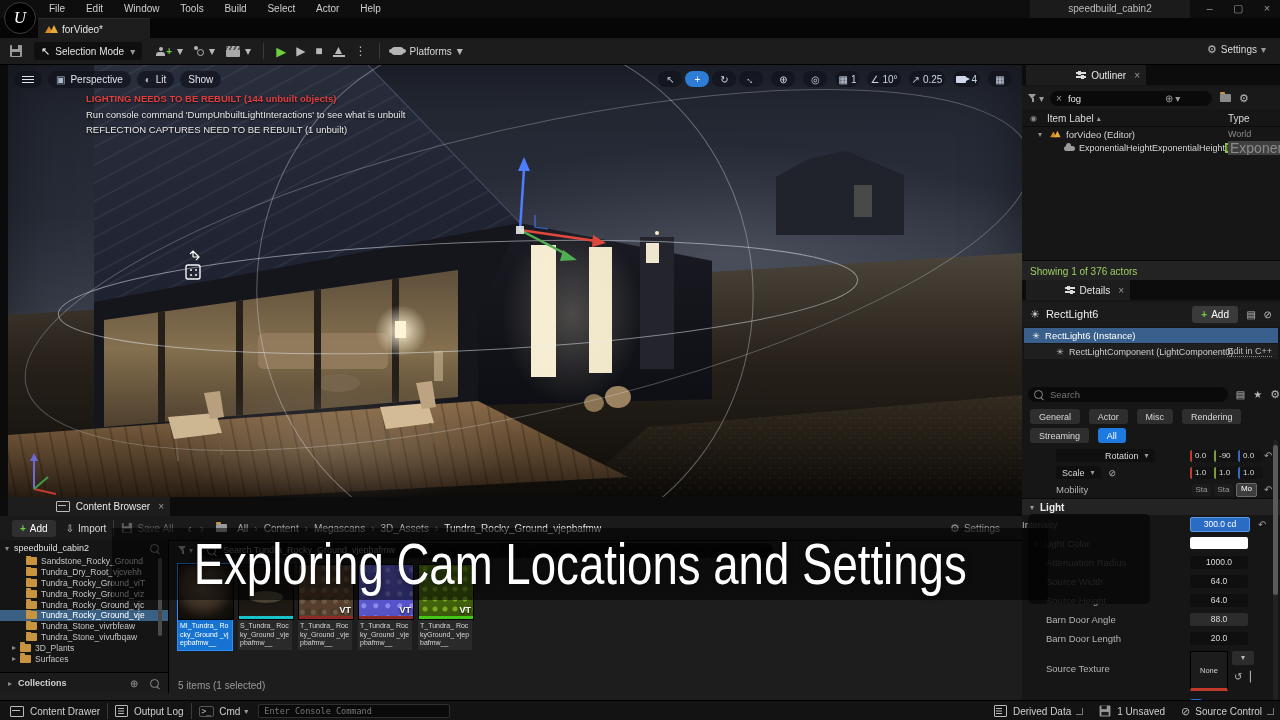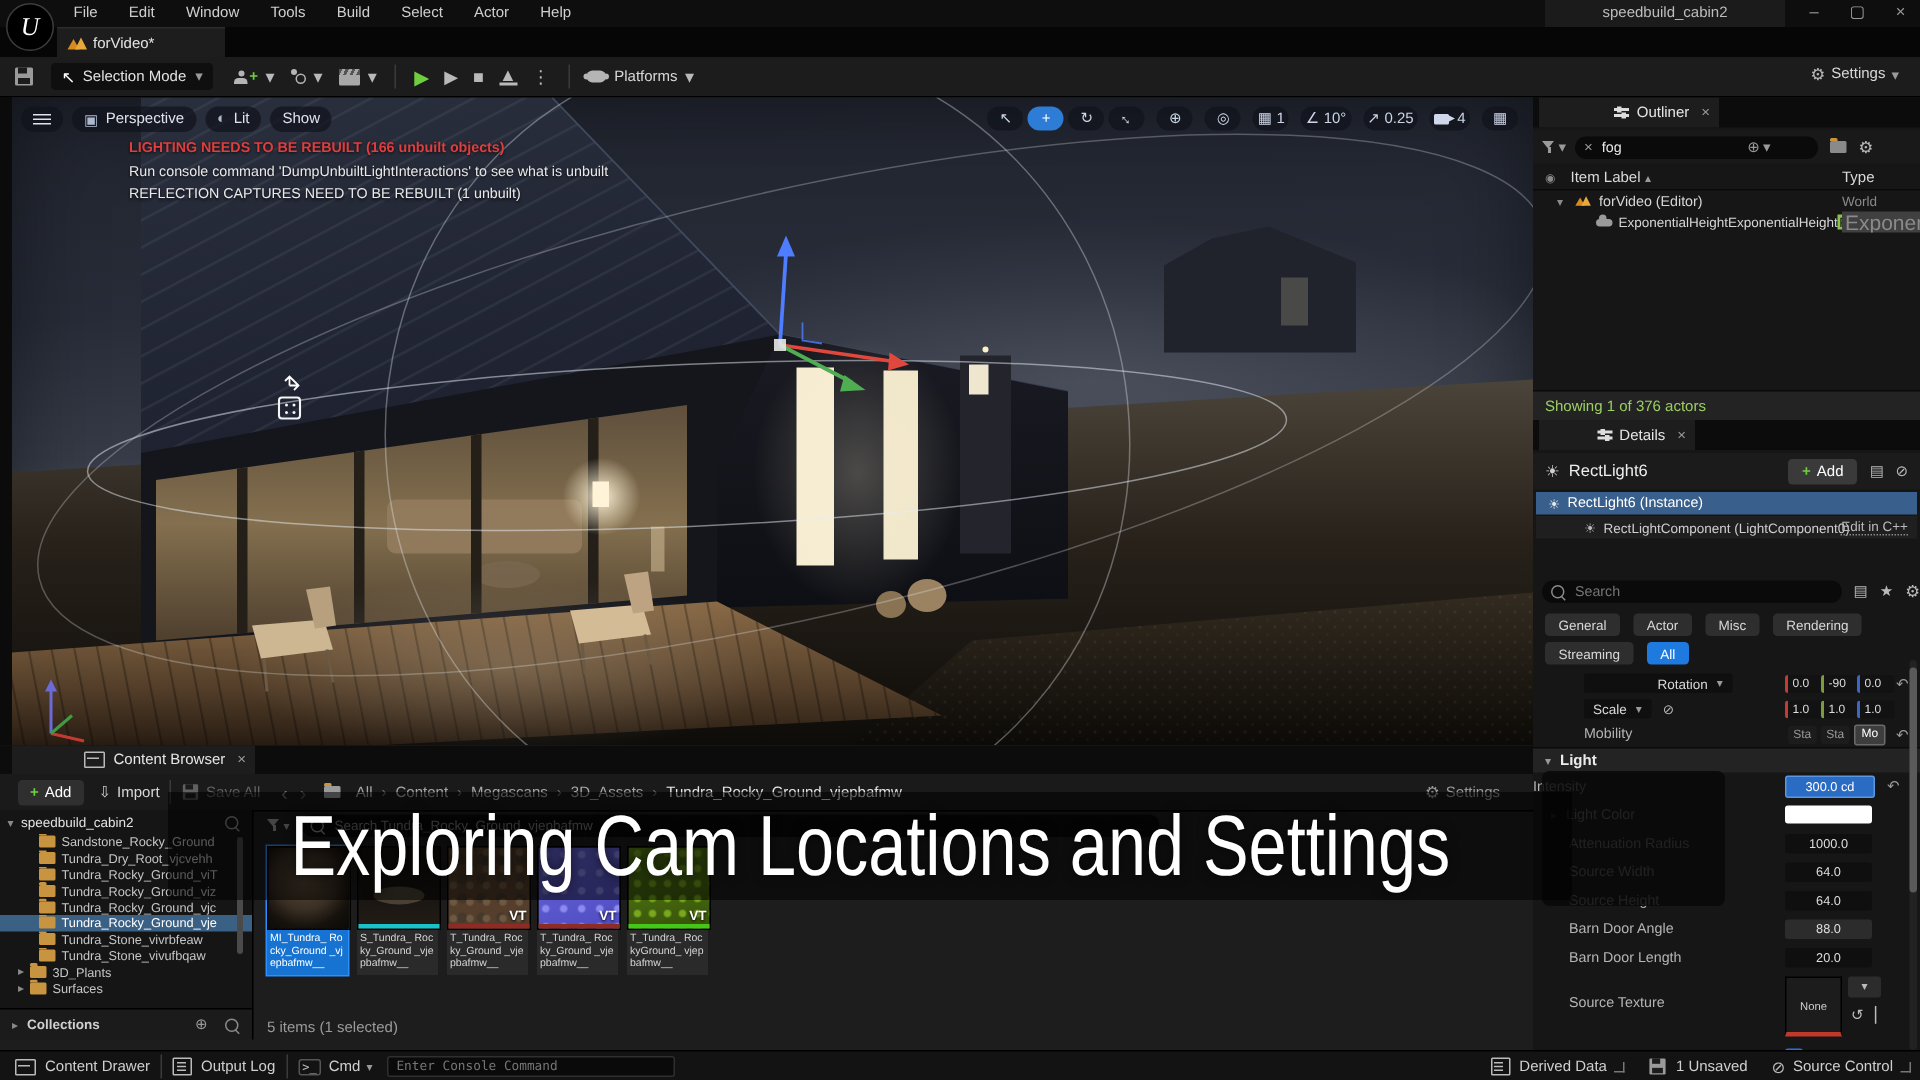--- a/index.html
+++ b/index.html
@@ -332,21 +332,21 @@
       <span style="margin-left:3px;">0.25</span>
     </span>
     <span class="vp-ico" style="margin-left:5px;">
       <span class="camera-ico"></span>
       <span style="margin-left:5px;">4</span>
     </span>
     <span class="vp-ico" style="margin-left:5px;">▦</span>
   </div>
 
   <div class="abs" style="left:78px;top:28px;z-index:9;">
-    <div id="warn1">LIGHTING NEEDS TO BE REBUILT (166 unbuilt objects)</div>
+    <div id="warn1">LIGHTING NEEDS TO BE REBUILT (144 unbuilt objects)</div>
     <div id="warn2" style="margin-top:5px;">Run console command 'DumpUnbuiltLightInteractions' to see what is unbuilt</div>
     <div id="warn3" style="margin-top:4px;">REFLECTION CAPTURES NEED TO BE REBUILT (1 unbuilt)</div>
   </div>
 </div>
 
 <div class="abs" id="rpanel">
 
   <div class="dock-strip"></div>
   <div class="abs flex dock-tab" style="left:4px;top:0;width:108px;">
     <span class="sliders" style="margin-right:5px;"></span>

